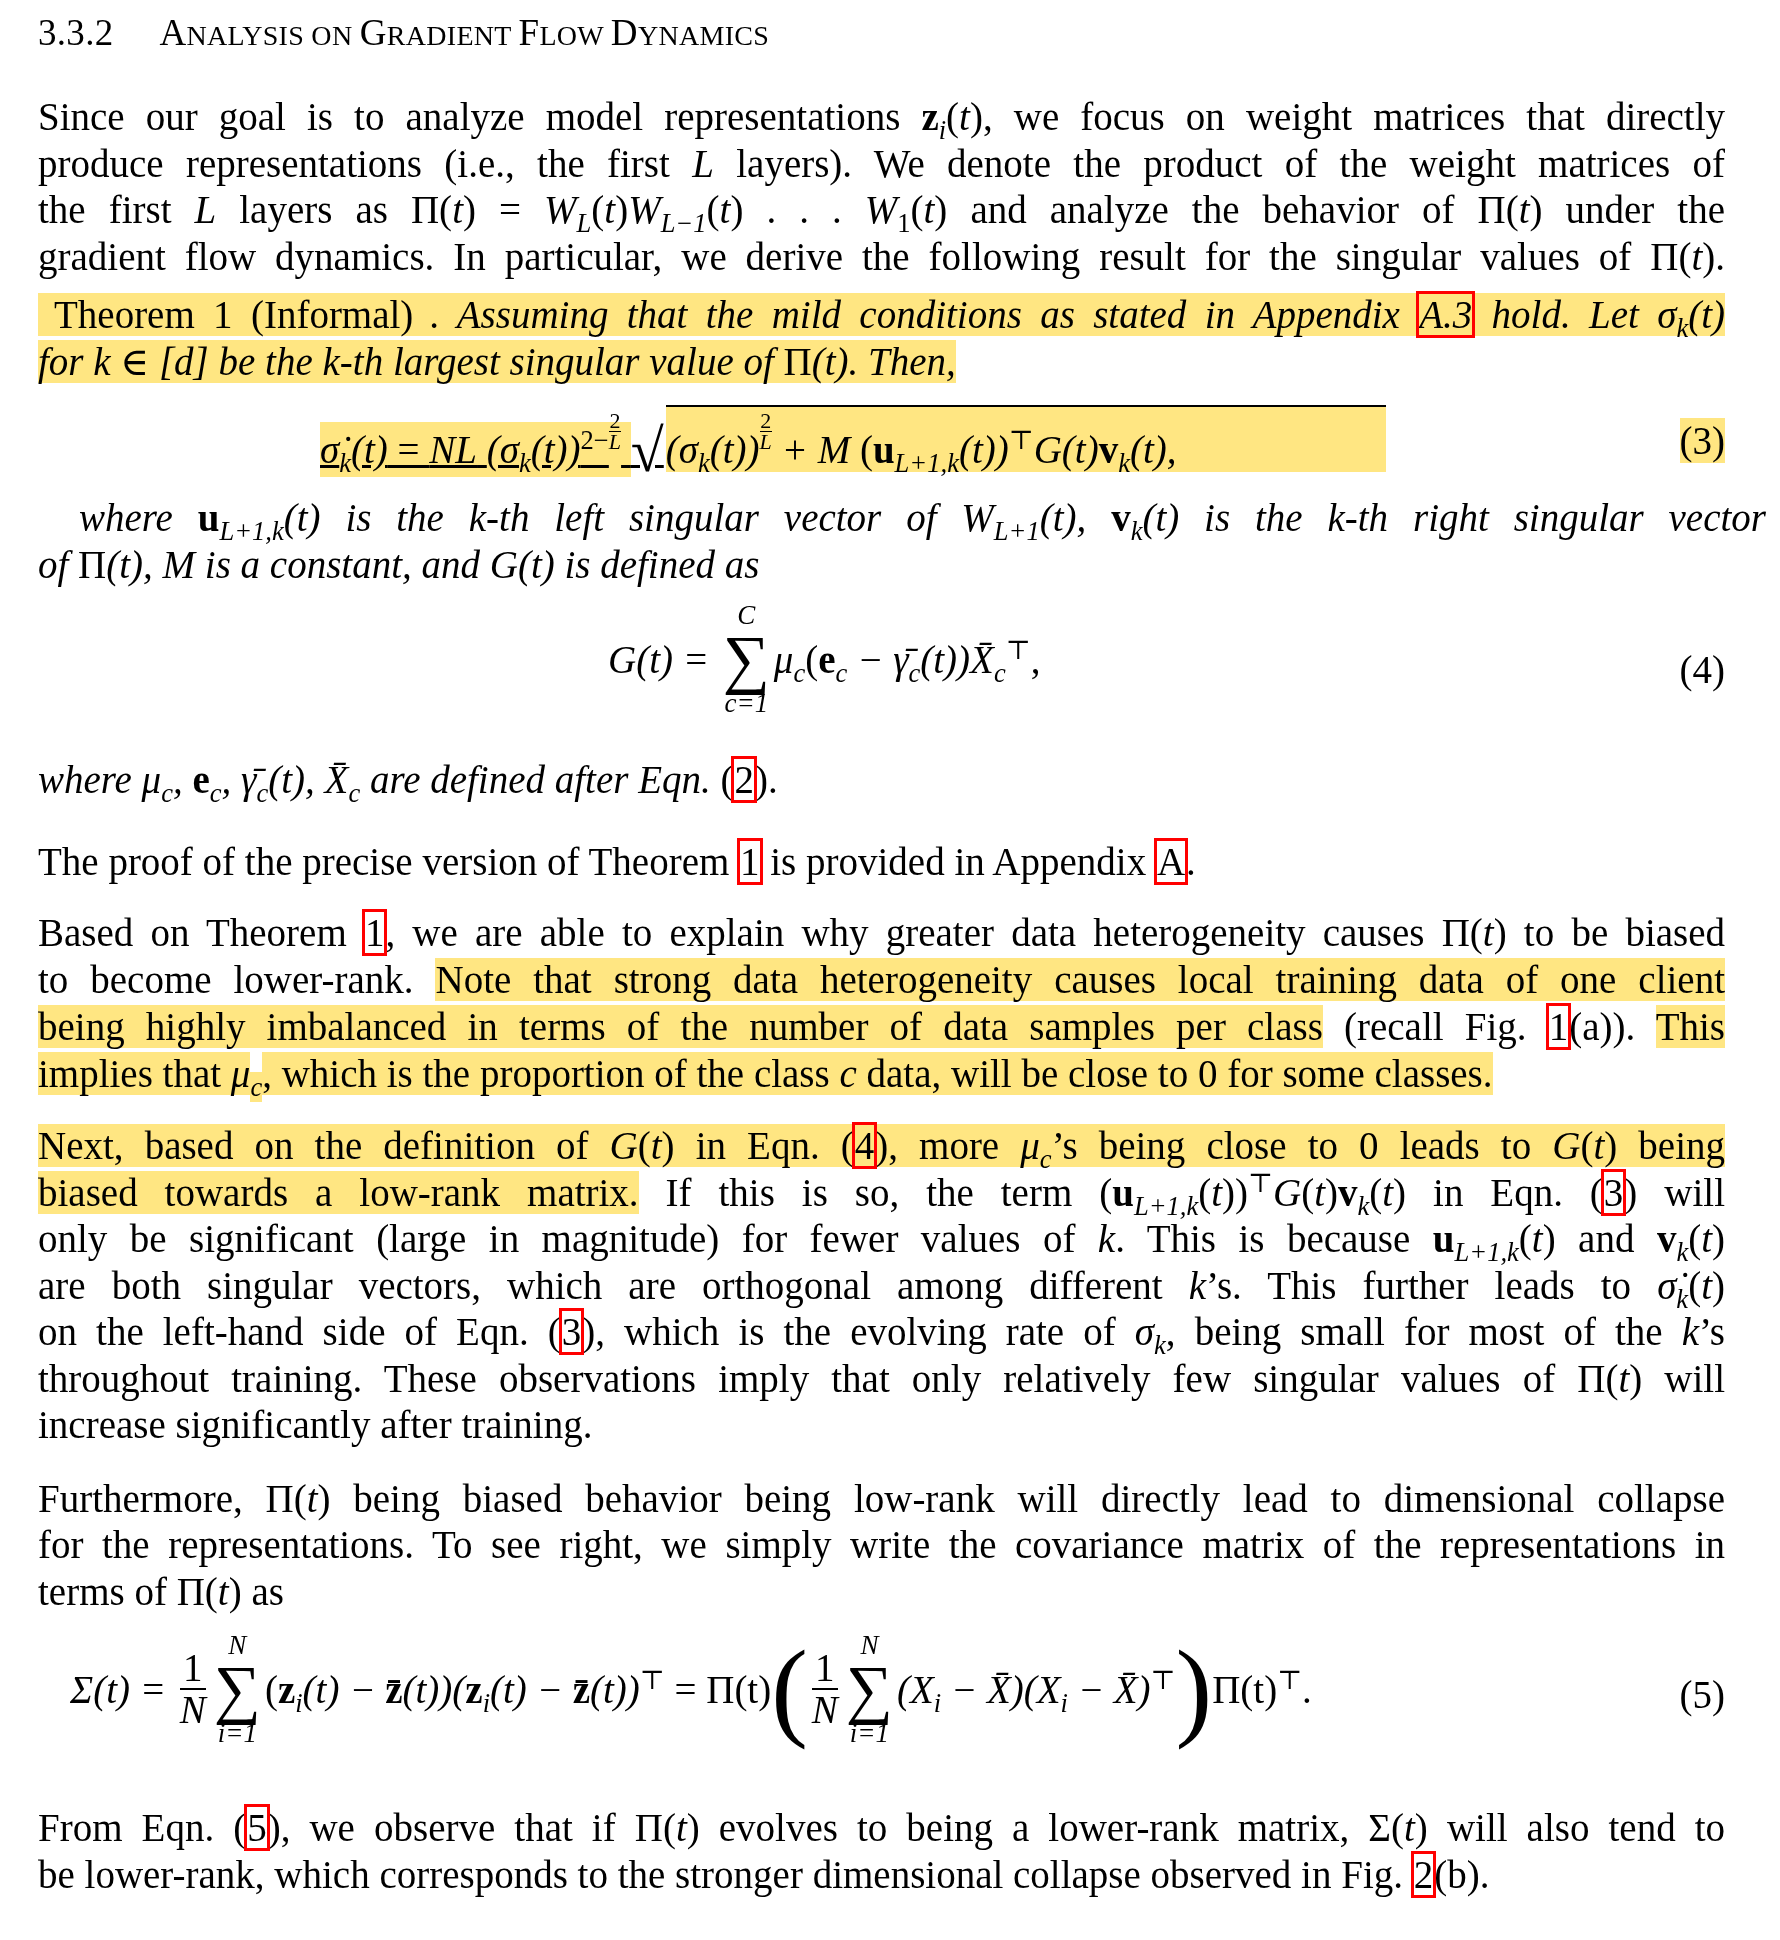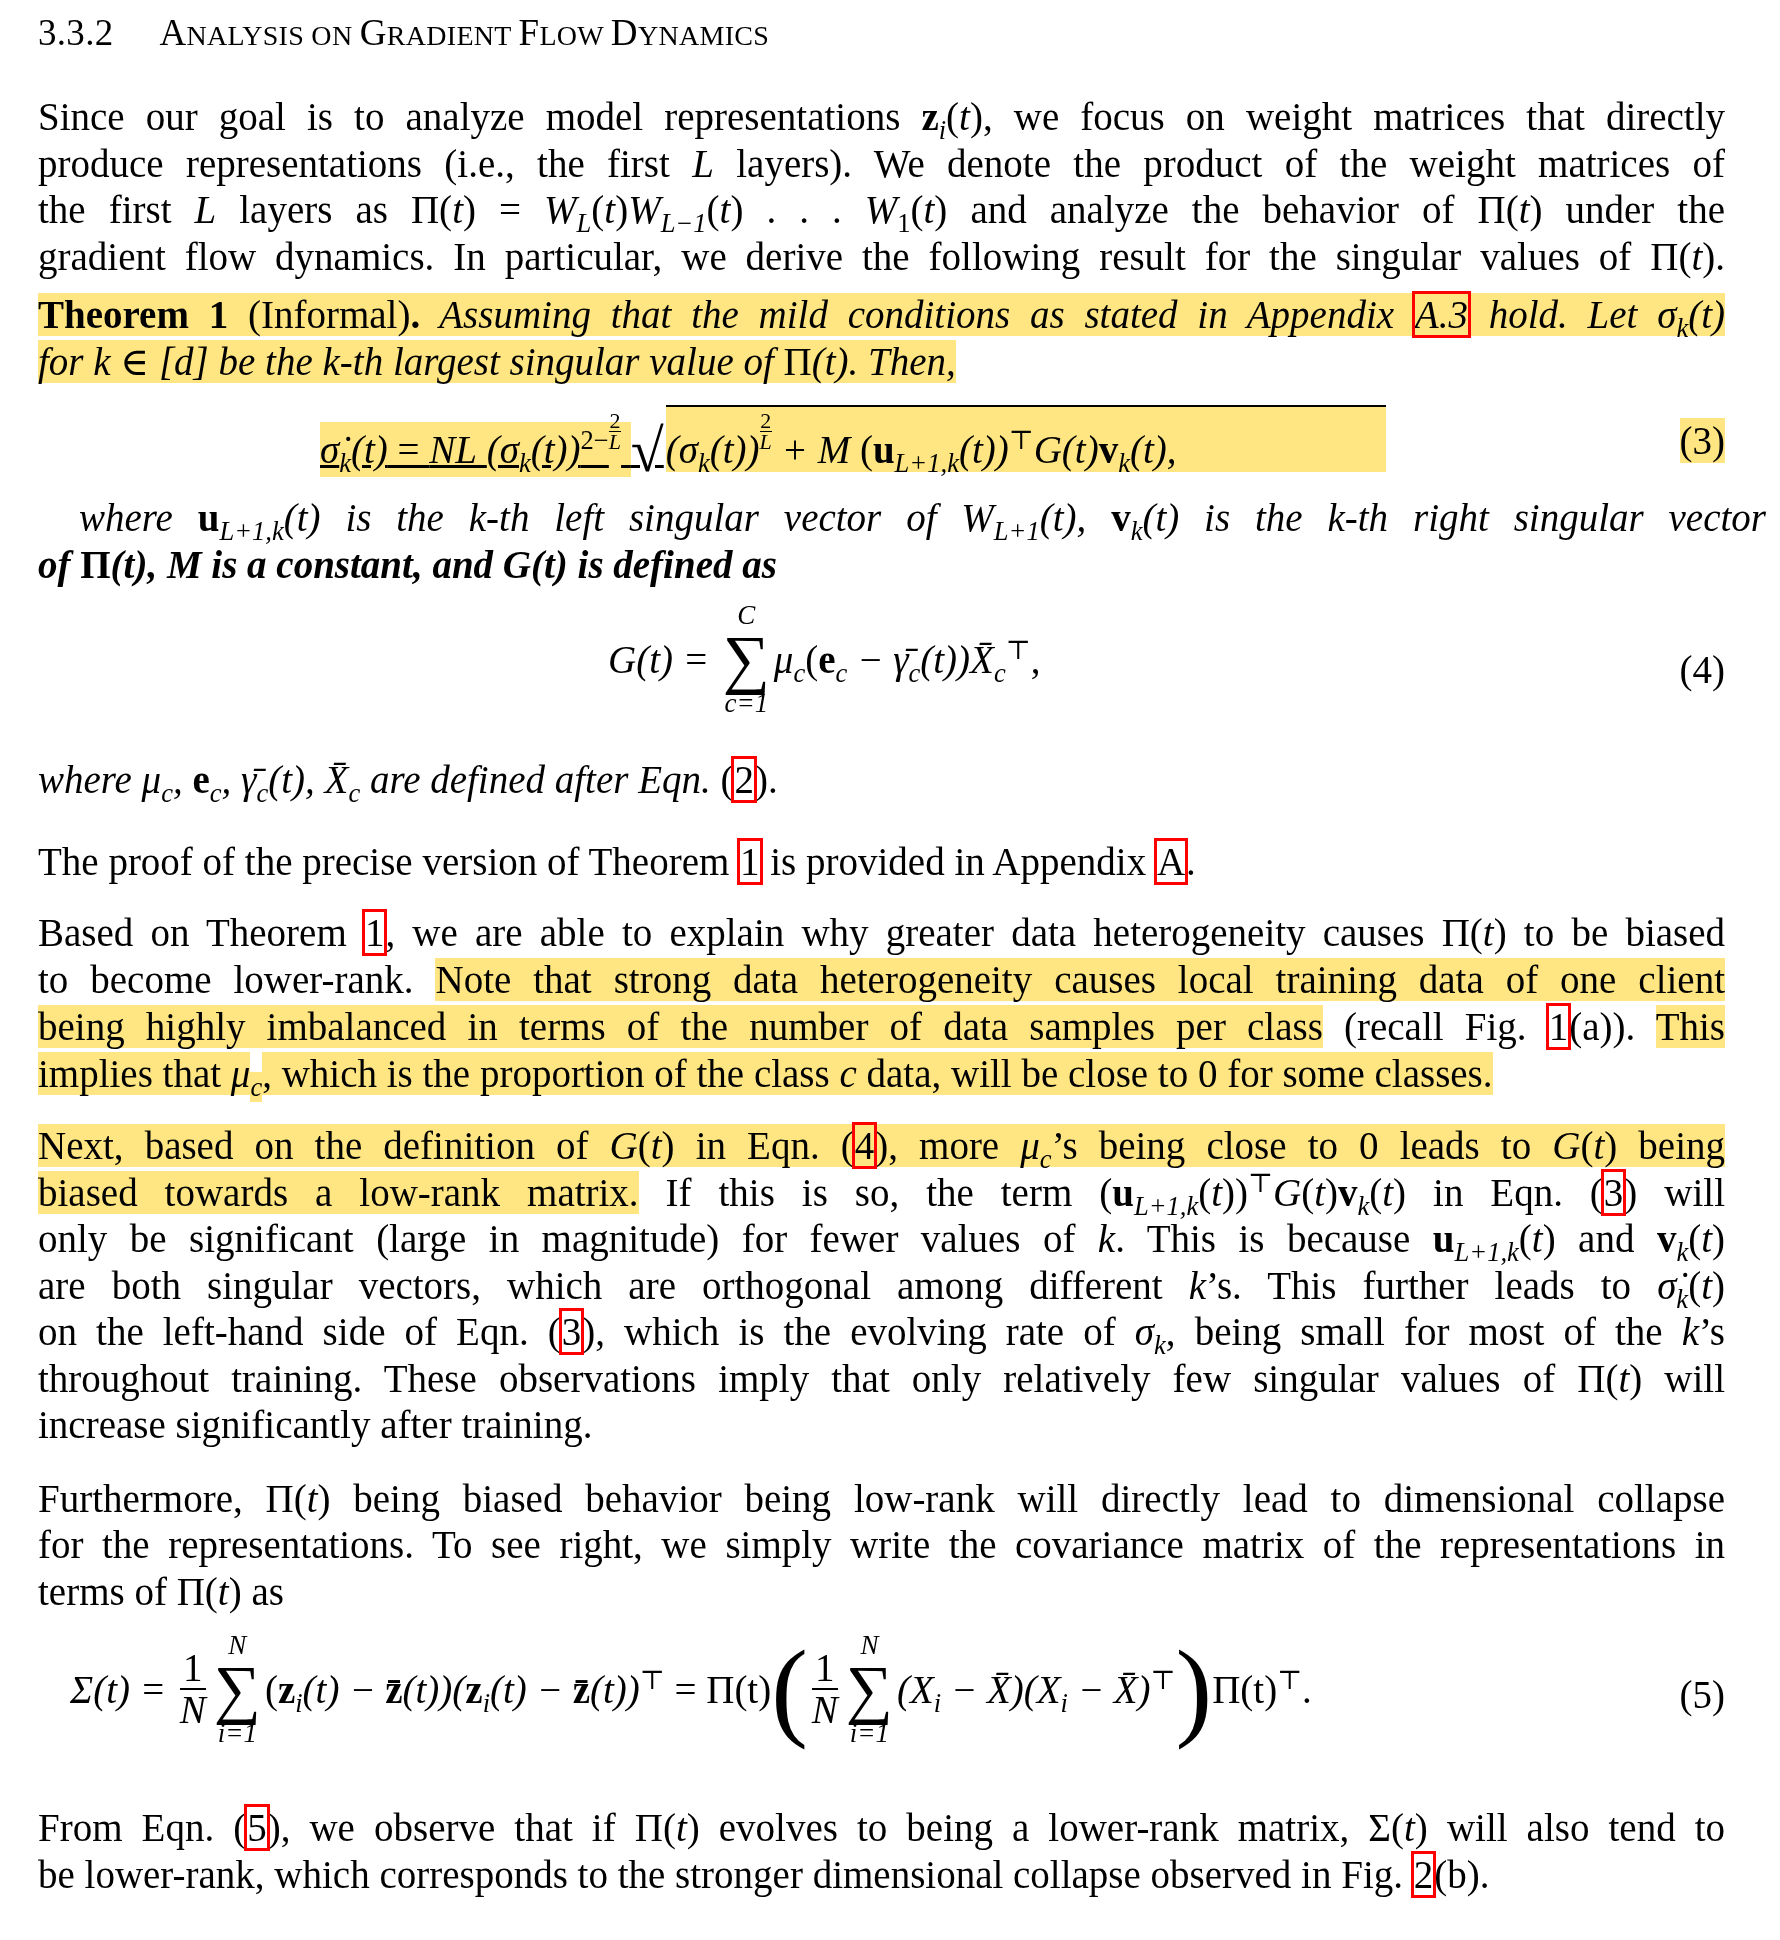--- a/index.html
+++ b/index.html
@@ -1,21 +1,21 @@
 <!DOCTYPE html>
 <html><head>
 <meta charset="utf-8">
 <style>
   html, body { margin:0; padding:0; background:#ffffff; }
   body { width:1780px; height:1940px; position:relative; overflow:hidden;
          font-family:"Liberation Serif","DejaVu Serif",serif; color:#000; }
   .line { position:absolute; left:38px; white-space:nowrap; font-size:39px; line-height:46px; height:46px; }
   .just { width:1687px; text-align:justify; text-align-last:justify; }
   .it { font-style:italic; }
-  .b { font-weight:bold; }
+  .b { font-weight:normal;padding-left:16px; }
   .bm { font-weight:bold; font-style:normal; }
   .hl { background:#FFE682; }
   .ref { outline:3px solid #FF0000; outline-offset:-1px; padding:0 1px; }
   sub, sup { font-size:0.68em; line-height:0; }
   .heading { position:absolute; left:38px; top:10px; font-size:37px; line-height:46px; letter-spacing:0.3px; }
   .heading .num { margin-right:46px; }
   .heading .sc-big { font-size:37px; }
   .heading .sc { font-size:28px; }
   .eq { position:absolute; white-space:nowrap; font-size:39px; }
   .eqnum { position:absolute; right:55px; font-size:39px; }
@@ -39,21 +39,21 @@
 </div>
 
 <div id="lines">
     <div class="line just" style="top: 94px;"><span><span>Since our goal is to analyze model representations </span><span class="bm">z</span><sub class="it">i</sub><span>(</span><span class="it">t</span><span>), we focus on weight matrices that directly</span></span></div>
     <div class="line just" style="top: 141px;"><span><span>produce representations (i.e., the first </span><span class="it">L</span><span> layers).  We denote the product of the weight matrices of</span></span></div>
     <div class="line just" style="top: 187px;"><span><span>the first </span><span class="it">L</span><span> layers as Π(</span><span class="it">t</span><span>) = </span><span class="it">W</span><sub class="it">L</sub><span>(</span><span class="it">t</span><span>)</span><span class="it">W</span><sub class="it">L−1</sub><span>(</span><span class="it">t</span><span>) . . . </span><span class="it">W</span><sub>1</sub><span>(</span><span class="it">t</span><span>) and analyze the behavior of Π(</span><span class="it">t</span><span>) under the</span></span></div>
     <div class="line just" style="top: 234px;"><span><span>gradient flow dynamics. In particular, we derive the following result for the singular values of Π(</span><span class="it">t</span><span>).</span></span></div>
     <div class="line just" style="top: 292px;"><span class="hl"><span class="b">Theorem 1</span><span> (Informal)</span><span class="b">.</span><span class="it"> Assuming that the mild conditions as stated in Appendix </span><span class="it ref">A.3</span><span class="it"> hold. Let σ</span><sub class="it">k</sub><span class="it">(t)</span></span></div>
     <div class="line" style="top: 339px;"><span class="hl"><span class="it">for k ∈ [d] be the k-th largest singular value of </span><span>Π</span><span class="it">(t). Then,</span></span></div>
     <div class="line just" style="top: 495px; margin-left: 41px;"><span><span class="it">where </span><span class="bm">u</span><sub class="it">L+1,k</sub><span class="it">(t) is the k-th left singular vector of W</span><sub class="it">L+1</sub><span class="it">(t), </span><span class="bm">v</span><sub class="it">k</sub><span class="it">(t) is the k-th right singular vector</span></span></div>
-    <div class="line" style="top: 542px; font-weight: bold;"><span><span class="it">of </span><span>Π</span><span class="it">(t), M is a constant, and G(t) is defined as</span></span></div>
+    <div class="line" style="top: 542px;"><span><span class="it">of </span><span>Π</span><span class="it">(t), M is a constant, and G(t) is defined as</span></span></div>
     <div class="line" style="top: 757px;"><span><span class="it">where μ</span><sub class="it">c</sub><span class="it">, </span><span class="bm">e</span><sub class="it">c</sub><span class="it">, γ̄</span><sub class="it">c</sub><span class="it">(t), X̄</span><sub class="it">c</sub><span class="it"> are defined after Eqn. </span><span>(</span><span class="ref">2</span><span>).</span></span></div>
     <div class="line" style="top: 839px;"><span><span>The proof of the precise version of Theorem </span><span class="ref">1</span><span> is provided in Appendix </span><span class="ref">A</span><span>.</span></span></div>
     <div class="line just" style="top: 910px;"><span><span>Based on Theorem </span><span class="ref">1</span><span>, we are able to explain why greater data heterogeneity causes Π(</span><span class="it">t</span><span>) to be biased</span></span></div>
     <div class="line just" style="top: 957px;"><span><span>to become lower-rank.  </span><span class="hl">Note that strong data heterogeneity causes local training data of one client</span></span></div>
     <div class="line just" style="top: 1004px;"><span><span class="hl">being highly imbalanced in terms of the number of data samples per class</span><span> (recall Fig. </span><span class="ref">1</span><span>(a)).  </span><span class="hl">This</span></span></div>
     <div class="line" style="top: 1051px;"><span><span class="hl">implies that </span><span class="hl it">μ</span><sub class="hl it">c</sub><span class="hl">, which is the proportion of the class </span><span class="hl it">c</span><span class="hl"> data, will be close to 0 for some classes.</span></span></div>
     <div class="line just" style="top: 1123px;"><span class="hl"><span>Next, based on the definition of </span><span class="it">G</span><span>(</span><span class="it">t</span><span>) in Eqn. (</span><span class="ref">4</span><span>), more </span><span class="it">μ</span><sub class="it">c</sub><span>’s being close to 0 leads to </span><span class="it">G</span><span>(</span><span class="it">t</span><span>) being</span></span></div>
     <div class="line just" style="top: 1170px;"><span><span class="hl">biased towards a low-rank matrix.</span><span>  If this is so, the term (</span><span class="bm">u</span><sub class="it">L+1,k</sub><span>(</span><span class="it">t</span><span>))</span><sup>⊤</sup><span class="it">G</span><span>(</span><span class="it">t</span><span>)</span><span class="bm">v</span><sub class="it">k</sub><span>(</span><span class="it">t</span><span>) in Eqn. (</span><span class="ref">3</span><span>) will</span></span></div>
     <div class="line just" style="top: 1216px;"><span><span>only be significant (large in magnitude) for fewer values of </span><span class="it">k</span><span>. This is because </span><span class="bm">u</span><sub class="it">L+1,k</sub><span>(</span><span class="it">t</span><span>) and </span><span class="bm">v</span><sub class="it">k</sub><span>(</span><span class="it">t</span><span>)</span></span></div>
     <div class="line just" style="top: 1263px;"><span><span>are both singular vectors, which are orthogonal among different </span><span class="it">k</span><span>’s.  This further leads to </span><span class="it">σ̇</span><sub class="it">k</sub><span>(</span><span class="it">t</span><span>)</span></span></div>

